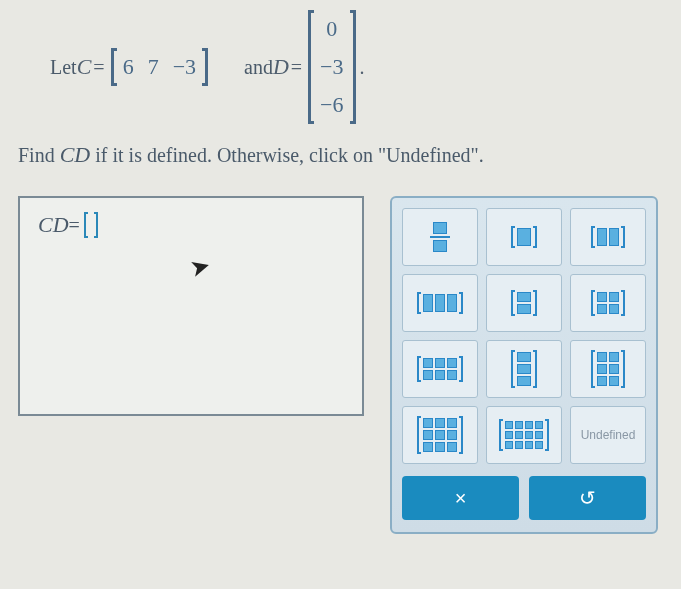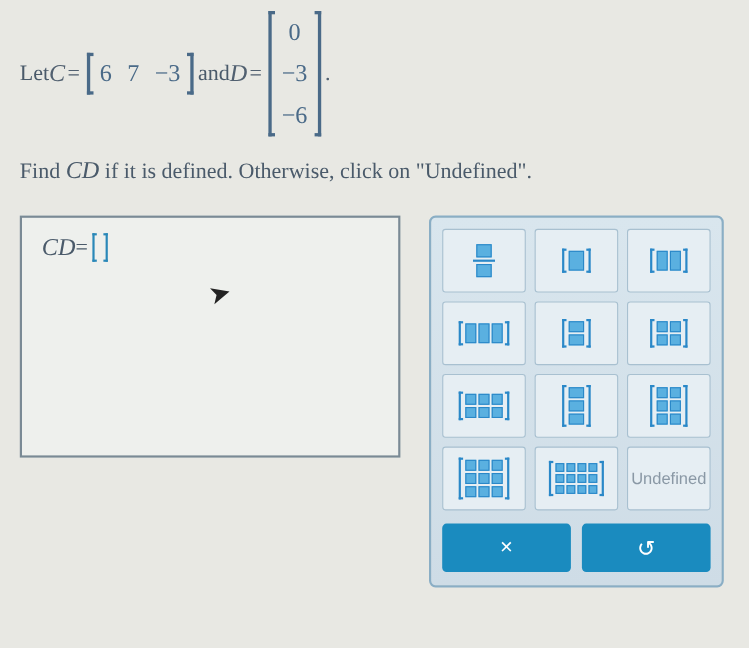--- a/index.html
+++ b/index.html
@@ -12,21 +12,21 @@
       color: #4a5a6a;
     }
     .problem-statement {
       display: flex;
       align-items: center;
       flex-wrap: wrap;
       font-size: 20px;
       color: #516070;
       margin-bottom: 18px;
     }
-    .let-text, .and-text { color: #4a5a6a; }
+    .let-text, .and-text { color: #4a5a6a; margin-left: 32px; }
     .var-name { font-style: italic; font-family: 'Times New Roman', serif; font-size: 22px; }
     .eq { margin: 0 2px; }
     .matrix {
       display: inline-flex;
       align-items: stretch;
       margin: 0 4px;
     }
     .bracket-left, .bracket-right {
       width: 6px;
       border: 3px solid #4a6a88;
@@ -108,21 +108,21 @@
       height: 58px;
       background: #e6eef3;
       border: 1px solid #a8c0d0;
       border-radius: 3px;
       display: flex;
       align-items: center;
       justify-content: center;
       cursor: pointer;
     }
     .pal-btn.undef {
-      font-size: 15px;
+      font-size: 12px;
       color: #8a98a5;
       font-family: Arial, sans-serif;
     }
     .m-icon {
       display: flex;
       align-items: stretch;
     }
     .mb-l, .mb-r {
       width: 4px;
       border: 2px solid #2a88c8;

